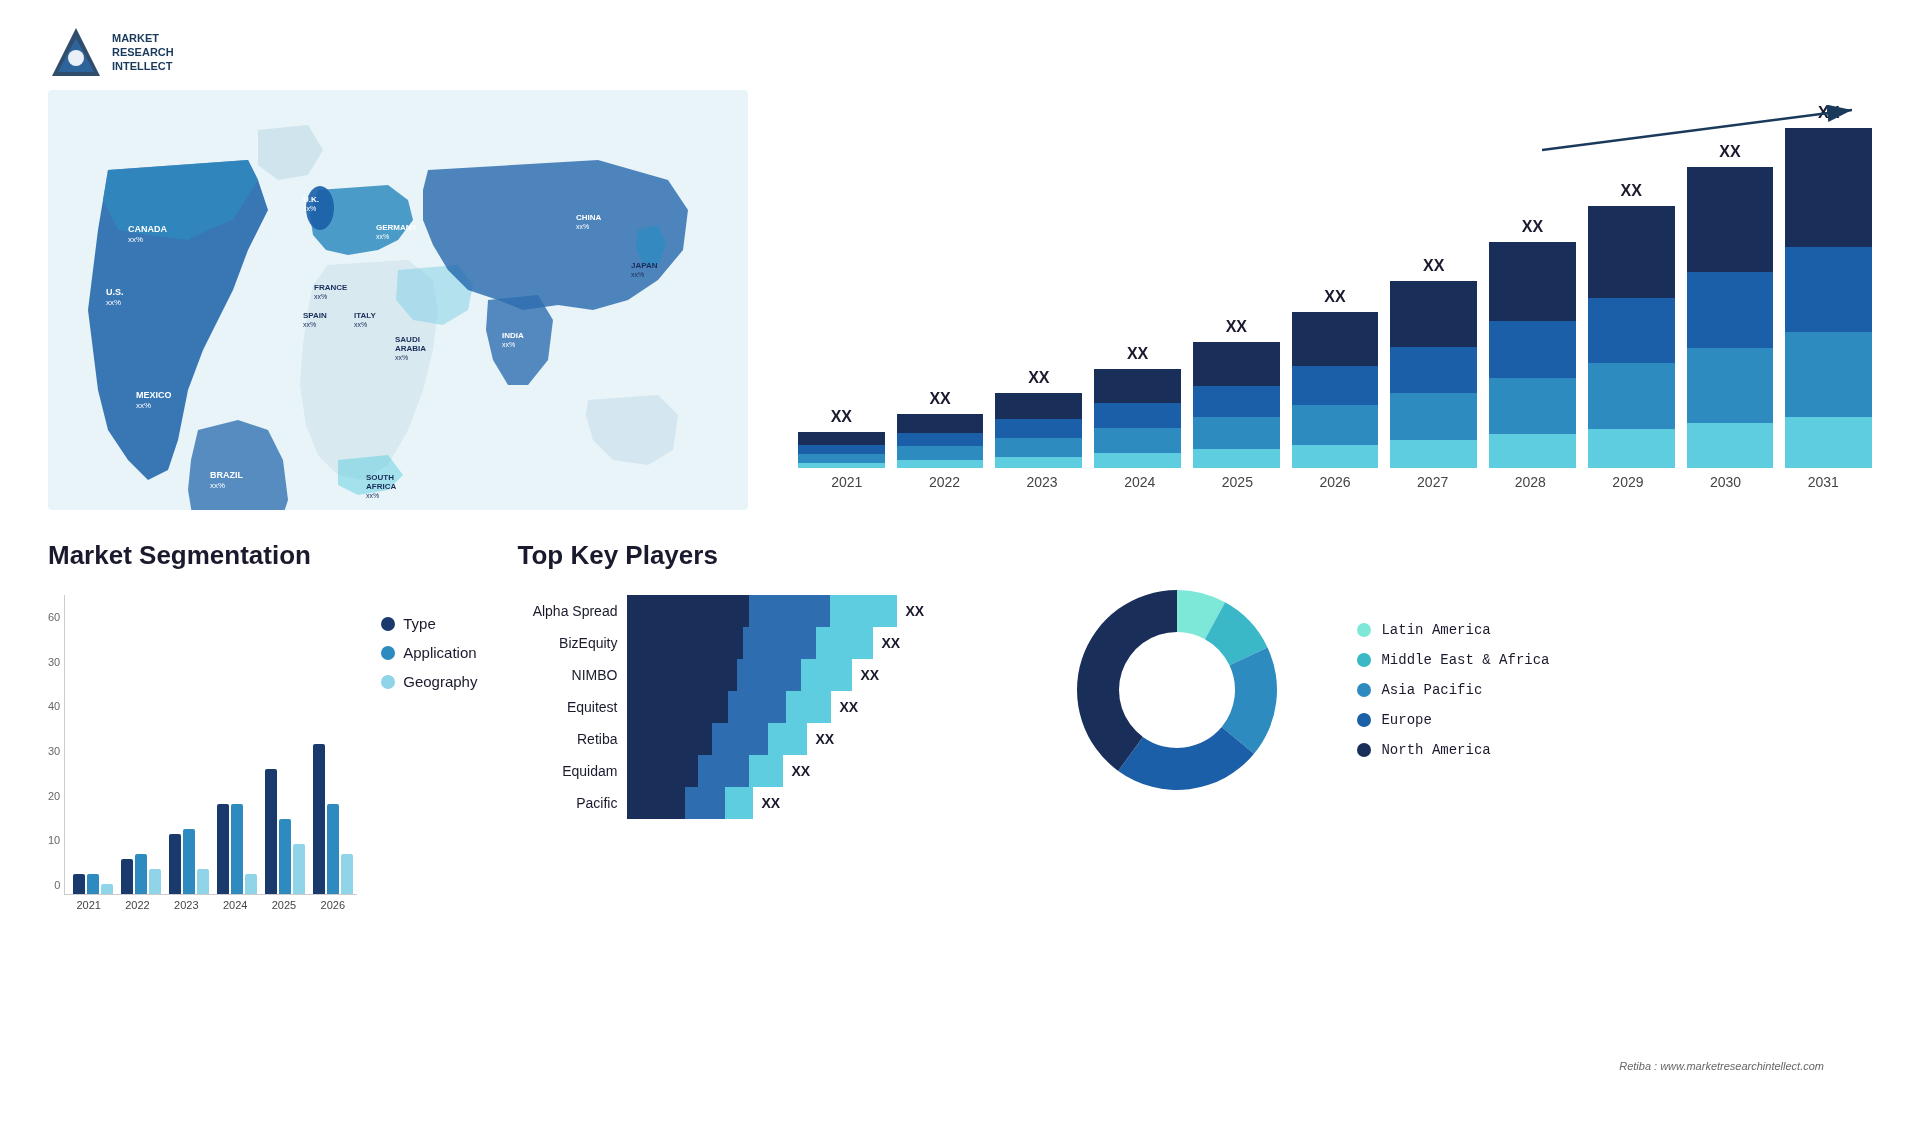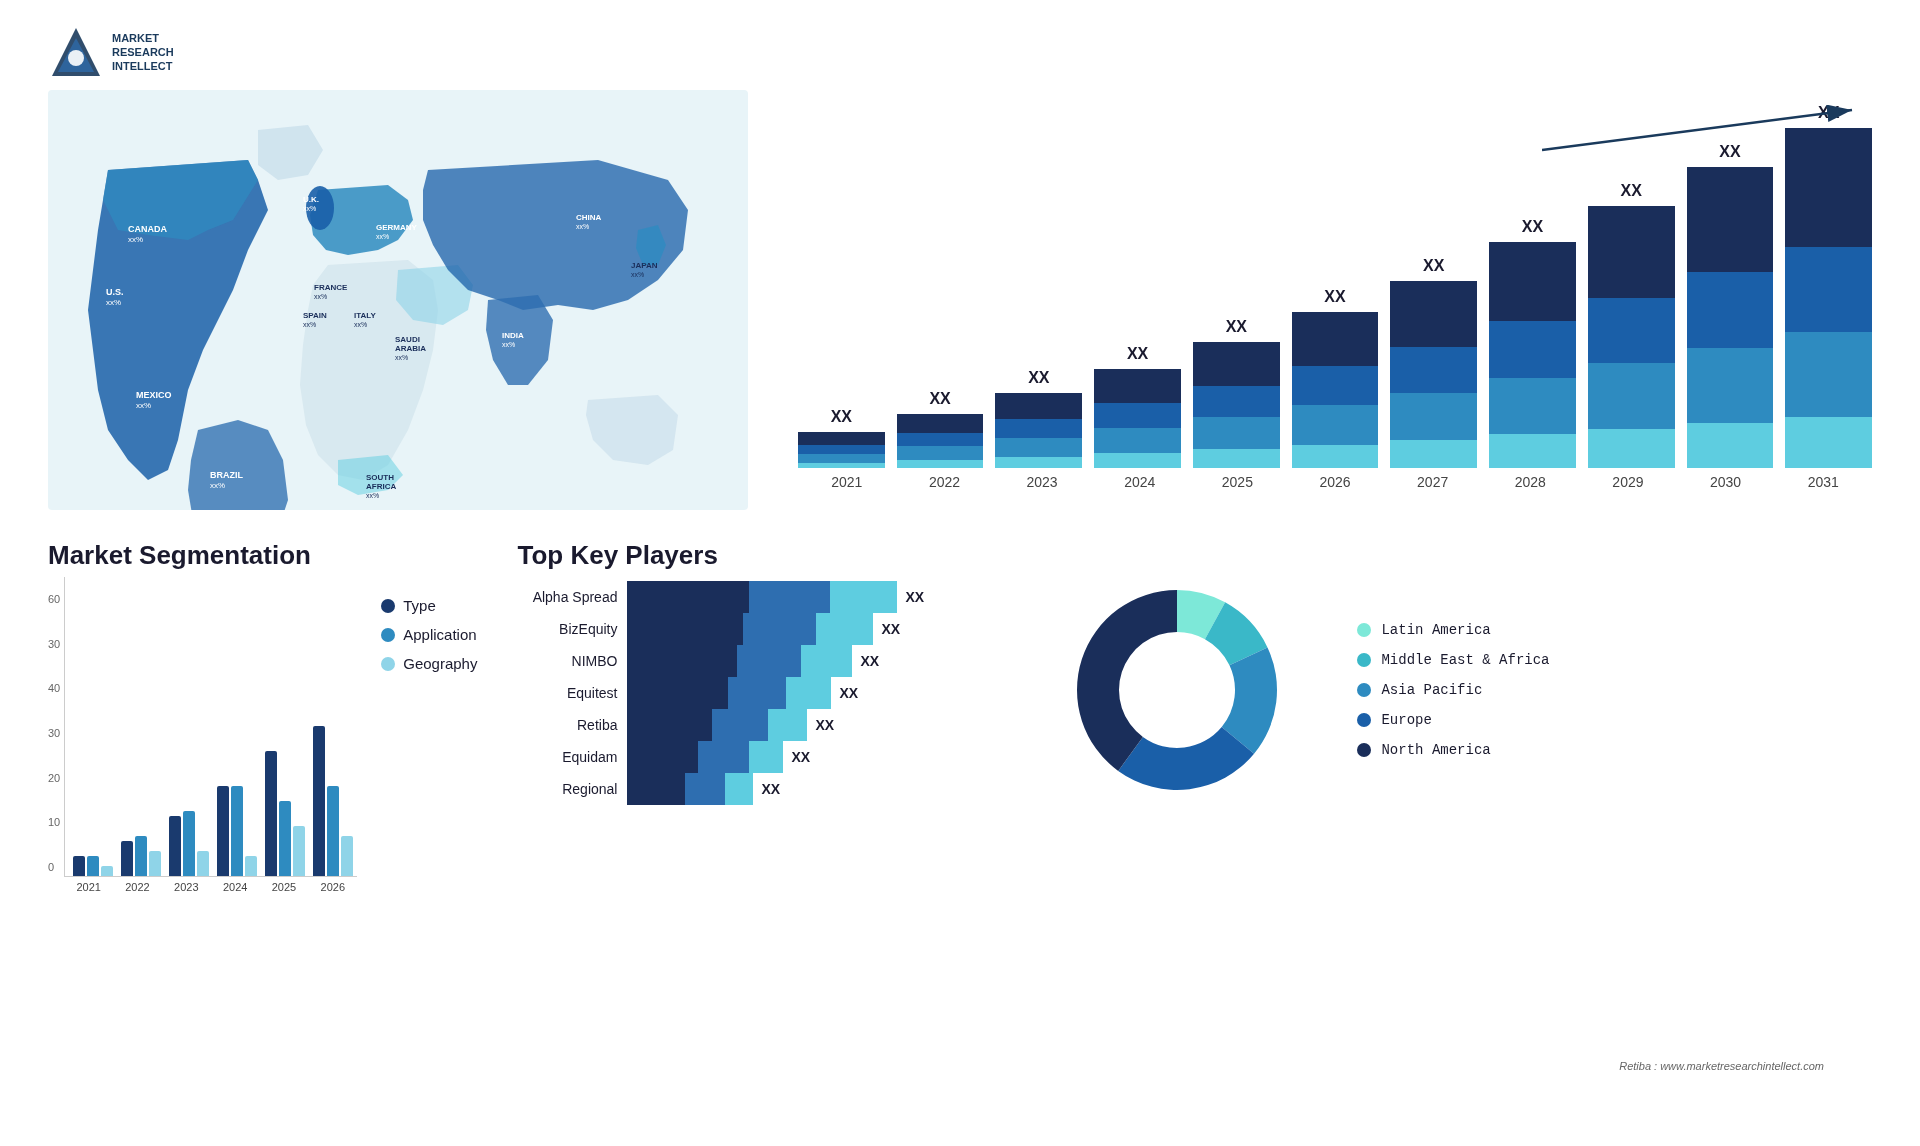--- a/index.html
+++ b/index.html
@@ -96,21 +96,21 @@
     }
 
     
     .seg-container {
       flex: 0 0 400px;
     }
     .section-title {
       font-size: 26px;
       font-weight: 700;
       color: #1a1a2e;
-      margin-bottom: 6px;
+      margin-bottom: 24px;
     }
     .seg-chart-area {
       display: flex;
       gap: 24px;
       align-items: flex-start;
     }
     .seg-legend {
       display: flex;
       flex-direction: column;
       gap: 12px;
@@ -227,20 +227,21 @@
     
     .seg-y-labels {
       display: flex;
       flex-direction: column;
       justify-content: space-between;
       height: 300px;
       font-size: 11px;
       color: #666;
       padding-bottom: 20px;
       margin-right: 4px;
+      text-align: right;
     }
     .seg-x-labels {
       display: flex;
       justify-content: space-around;
       font-size: 11px;
       color: #444;
       margin-top: 4px;
     }
   </style>
 </head>
@@ -609,21 +610,21 @@
           <div class="player-bar-container">
             <div class="player-bar" style="width: 156px;">
               <div class="player-bar-seg" style="width: 75px; background: rgb(26, 46, 90);"></div>
               <div class="player-bar-seg" style="width: 54px; background: rgb(46, 110, 176);"></div>
               <div class="player-bar-seg" style="width: 36px; background: rgb(94, 205, 224);"></div>
             </div>
             <span class="player-xx">XX</span>
           </div>
         </div>
         <div class="player-row">
-          <div class="player-name">Regional</div>
+          <div class="player-name">Pacific</div>
           <div class="player-bar-container">
             <div class="player-bar" style="width: 126px;">
               <div class="player-bar-seg" style="width: 60px; background: rgb(26, 46, 90);"></div>
               <div class="player-bar-seg" style="width: 42px; background: rgb(46, 110, 176);"></div>
               <div class="player-bar-seg" style="width: 30px; background: rgb(94, 205, 224);"></div>
             </div>
             <span class="player-xx">XX</span>
           </div>
         </div>
       </div>

